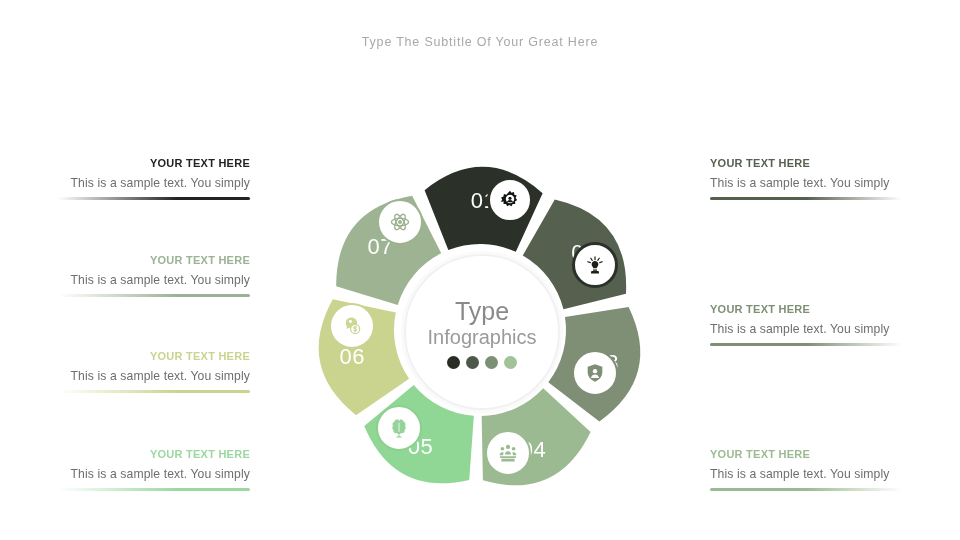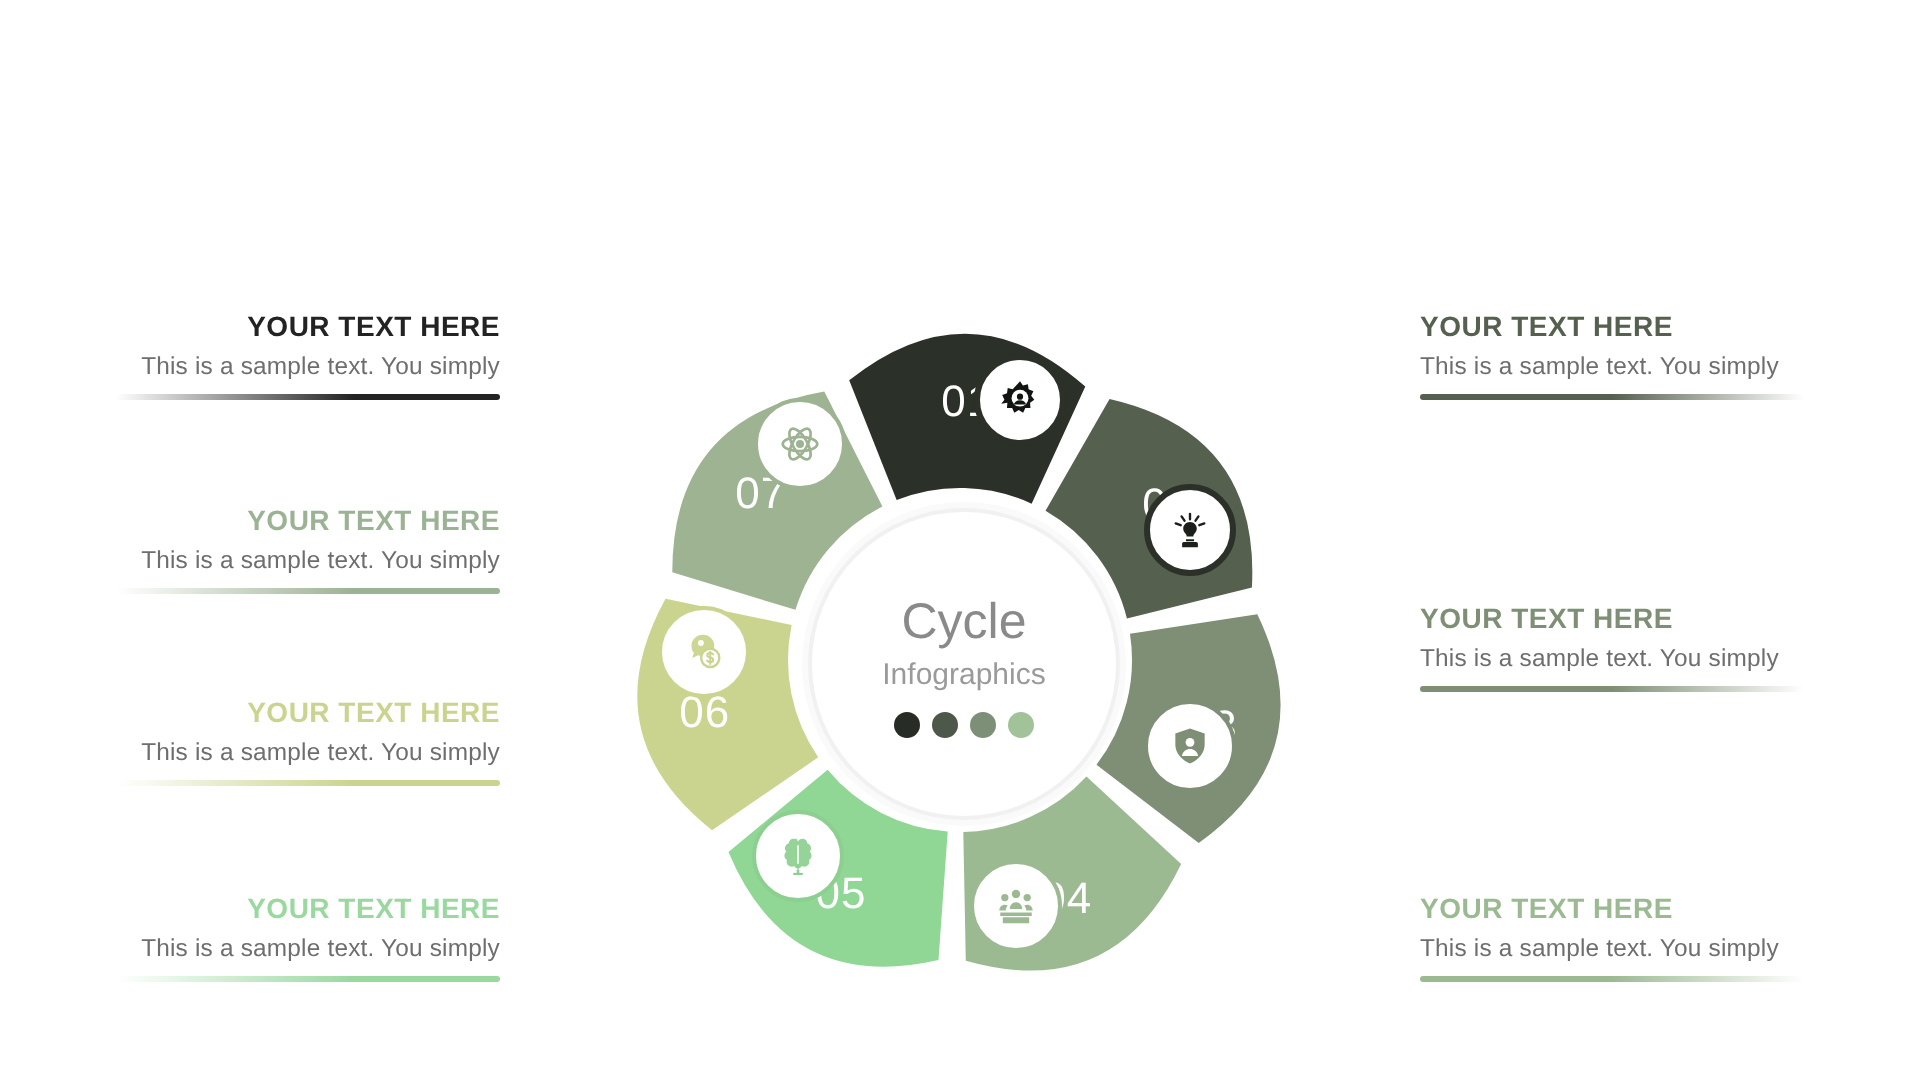--- a/index.html
+++ b/index.html
@@ -42,21 +42,21 @@
 
   
   .txt-block {
     position: absolute;
     width: 192px;
   }
   .txt-block.left  { text-align: right; }
   .txt-block.right { text-align: left;  }
 
   .tb-title {
-    font-size: 14px;
+    font-size: 11px;
     font-weight: 700;
     letter-spacing: 0.25px;
     line-height: 16px;
     white-space: nowrap;
   }
   .tb-desc {
     margin-top: 4px;
     font-size: 12.2px;
     font-weight: 400;
     color: #6e6e6e;
@@ -106,21 +106,21 @@
     justify-content: center;
   }
   #hub-title {
     font-size: 25px;
     font-weight: 400;
     color: #8a8a8a;
     line-height: 30px;
   }
   #hub-sub {
     margin-top: 2px;
-    font-size: 15px;
+    font-size: 20px;
     font-weight: 400;
     color: #9a9a9a;
     line-height: 19px;
   }
   #hub-dots {
     margin-top: 9px;
     display: flex;
     gap: 6px;
   }
   .hub-dot {
@@ -140,20 +140,21 @@
     align-items: center;
     justify-content: center;
     box-sizing: border-box;
   }
   .badge svg { display: block; }
 </style>
 </head>
 <body>
 
 <div id="header">
+  <div id="page-subtitle">Type The Subtitle Of Your Great Here</div>
 </div>
 
 <div class="txt-block left" id="lb0" style="left:58px; top:155px;">
   <div class="tb-title" style="color: rgb(35, 35, 35);">YOUR TEXT HERE</div>
   <div class="tb-desc">This is a sample text. You simply</div>
   <div class="tb-rule" style="background: linear-gradient(to right, rgba(255, 255, 255, 0) 0%, rgb(35, 35, 35) 62%, rgb(35, 35, 35) 100%);"></div>
 </div>
 
 <div class="txt-block left" id="lb1" style="left:58px; top:252px;">
   <div class="tb-title" style="color: rgb(156, 178, 148);">YOUR TEXT HERE</div>
@@ -204,21 +205,21 @@
       <path d="M 183.85121978738903 275.77990733206116 A 86 86 0 0 1 123.80425278733712 244.90102959833482 L 74.23441417692445 286.01296339057626 Q 104.02390138599775 357.1888467186593 179.24678437236406 340.015093752814 Z" fill="#90d795"></path>
       <text x="130.45697851306866" y="313.7871693764332" text-anchor="middle" class="seg-num">05</text>
       <path d="M 119.10086612817067 238.6755874769316 A 86 86 0 0 1 105.8042733265987 172.47631288975114 L 42.755380329307485 159.35392393742524 Q 5.6812754283992035 227.02172027740426 66.00895657763799 275.1256785643083 Z" fill="#cbd48e"></path>
       <text x="62.349479046689254" y="223.63951053254272" text-anchor="middle" class="seg-num">06</text>
       <path d="M 107.73900635320558 164.91755745063796 A 86 86 0 0 1 151.20539333076078 113.2472899932581 L 122.15454833658629 55.772004825418804 Q 46.134408489998435 68.97648336179712 46.13891343630371 146.13489116948776 Z" fill="#9db391"></path>
       <text x="90.3654254542436" y="114.18477730694674" text-anchor="middle" class="seg-num">07</text>
     </svg>
 </div>
 
 <div id="hub">
-  <div id="hub-title">Cycle</div>
+  <div id="hub-title">Type</div>
   <div id="hub-sub">Infographics</div>
   <div id="hub-dots">
       <div class="hub-dot" style="background: rgb(39, 44, 37);"></div>
       <div class="hub-dot" style="background: rgb(78, 88, 74);"></div>
       <div class="hub-dot" style="background: rgb(125, 143, 118);"></div>
       <div class="hub-dot" style="background: rgb(162, 194, 154);"></div>
     </div>
 </div>
 
 <div id="badge-layer">

